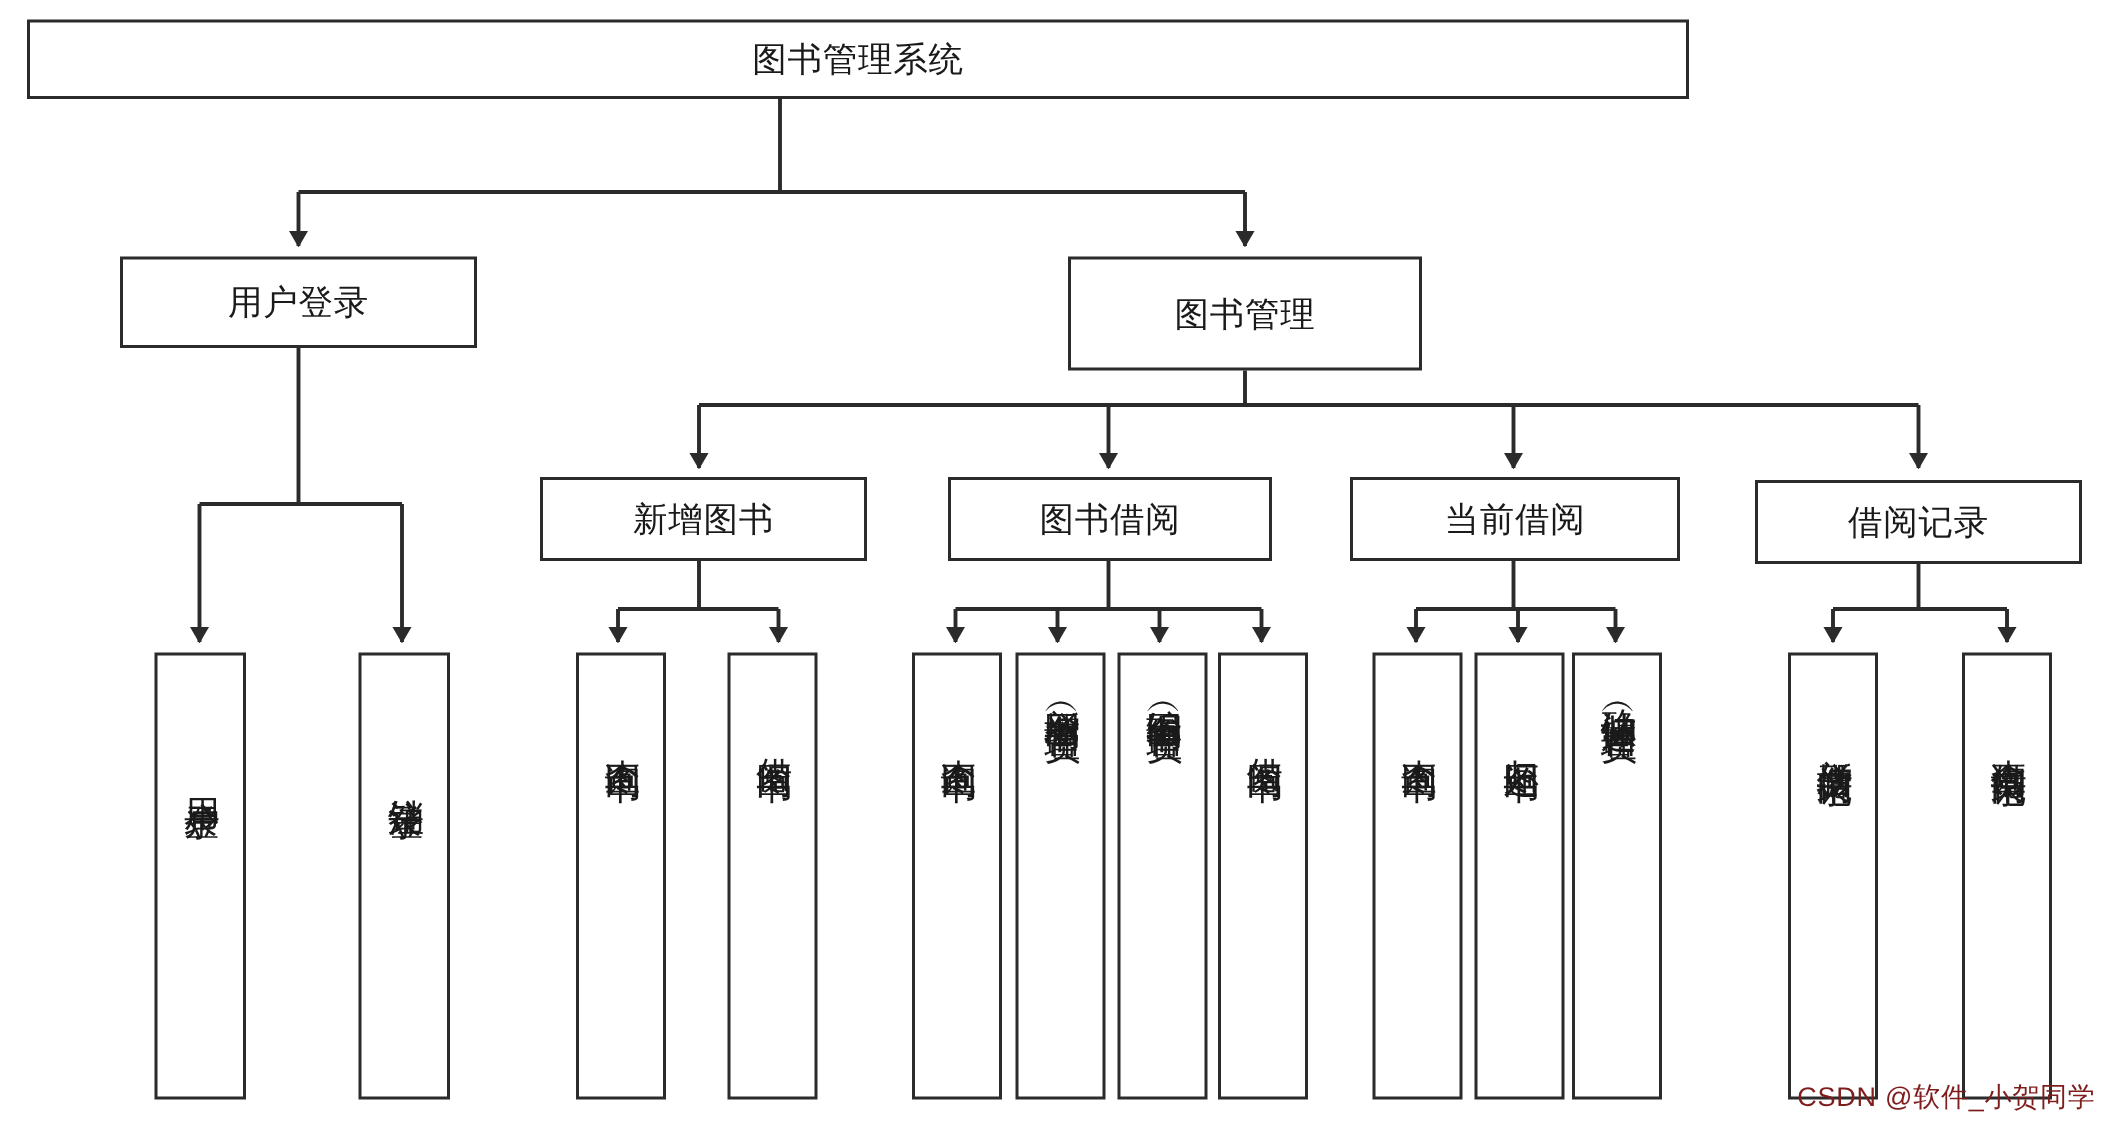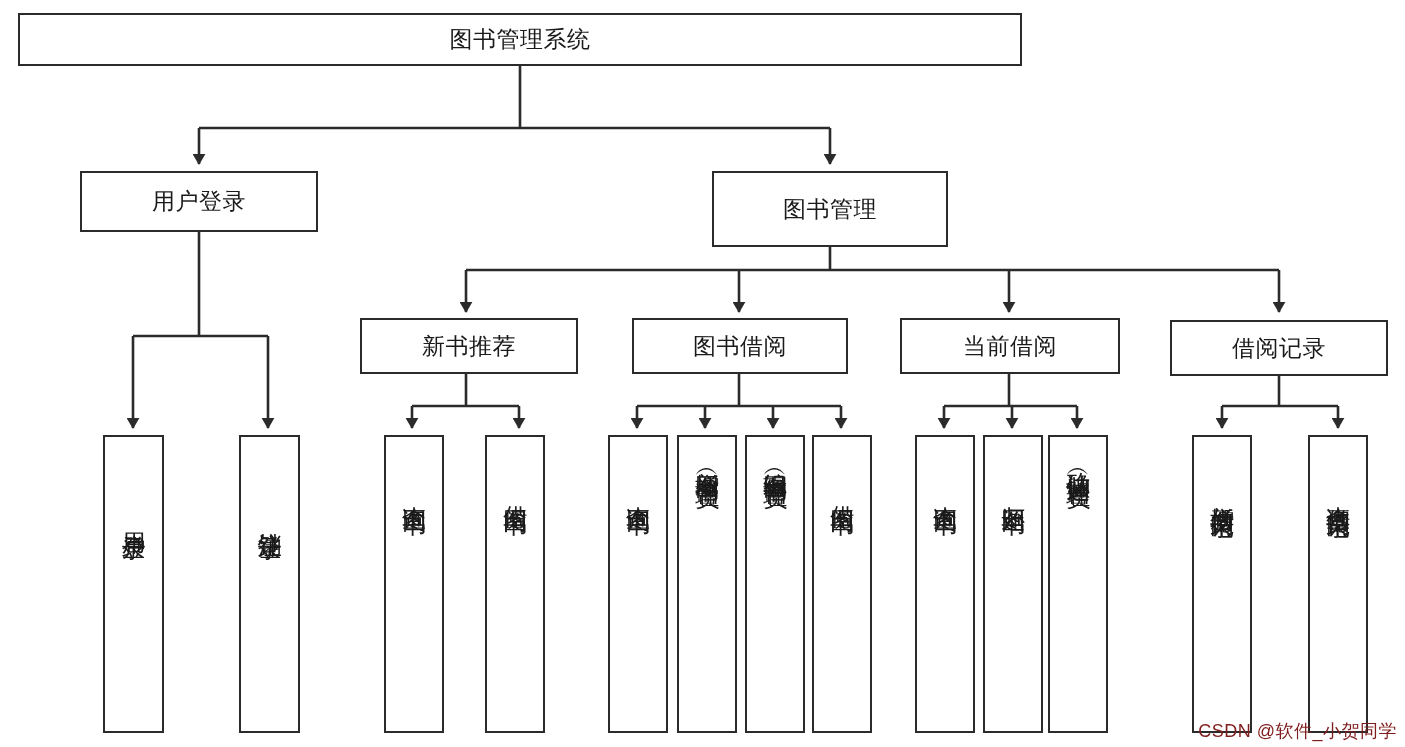--- a/index.html
+++ b/index.html
@@ -125,34 +125,34 @@
       <path d="M 1012 406 L 1012 428" marker-end="url(#arrow)"></path>
       <path d="M 1077 406 L 1077 428" marker-end="url(#arrow)"></path>
 
       <path d="M 1279 374 L 1279 406"></path>
       <path d="M 1222 406 L 1338 406"></path>
       <path d="M 1222 406 L 1222 428" marker-end="url(#arrow)"></path>
       <path d="M 1338 406 L 1338 428" marker-end="url(#arrow)"></path>
     </g>
   </svg>
 
-  <div class="node" style="left:18px; top:13px; width:1004px; height:53px;justify-content:center;">
+  <div class="node" style="left:18px; top:13px; width:1108px; height:53px;justify-content:center;">
     <span class="node-label">图书管理系统</span>
   </div>
 
   <div class="node" style="left:80px; top:171px; width:238px; height:61px;">
     <span class="node-label">用户登录</span>
   </div>
 
   <div class="node" style="left:712px; top:171px; width:236px; height:76px;">
     <span class="node-label">图书管理</span>
   </div>
 
   <div class="node" style="left:360px; top:318px; width:218px; height:56px;">
-    <span class="node-label">新书推荐</span>
+    <span class="node-label">新增图书</span>
   </div>
 
   <div class="node" style="left:632px; top:318px; width:216px; height:56px;">
     <span class="node-label">图书借阅</span>
   </div>
 
   <div class="node" style="left:900px; top:318px; width:220px; height:56px;">
     <span class="node-label">当前借阅</span>
   </div>
 

